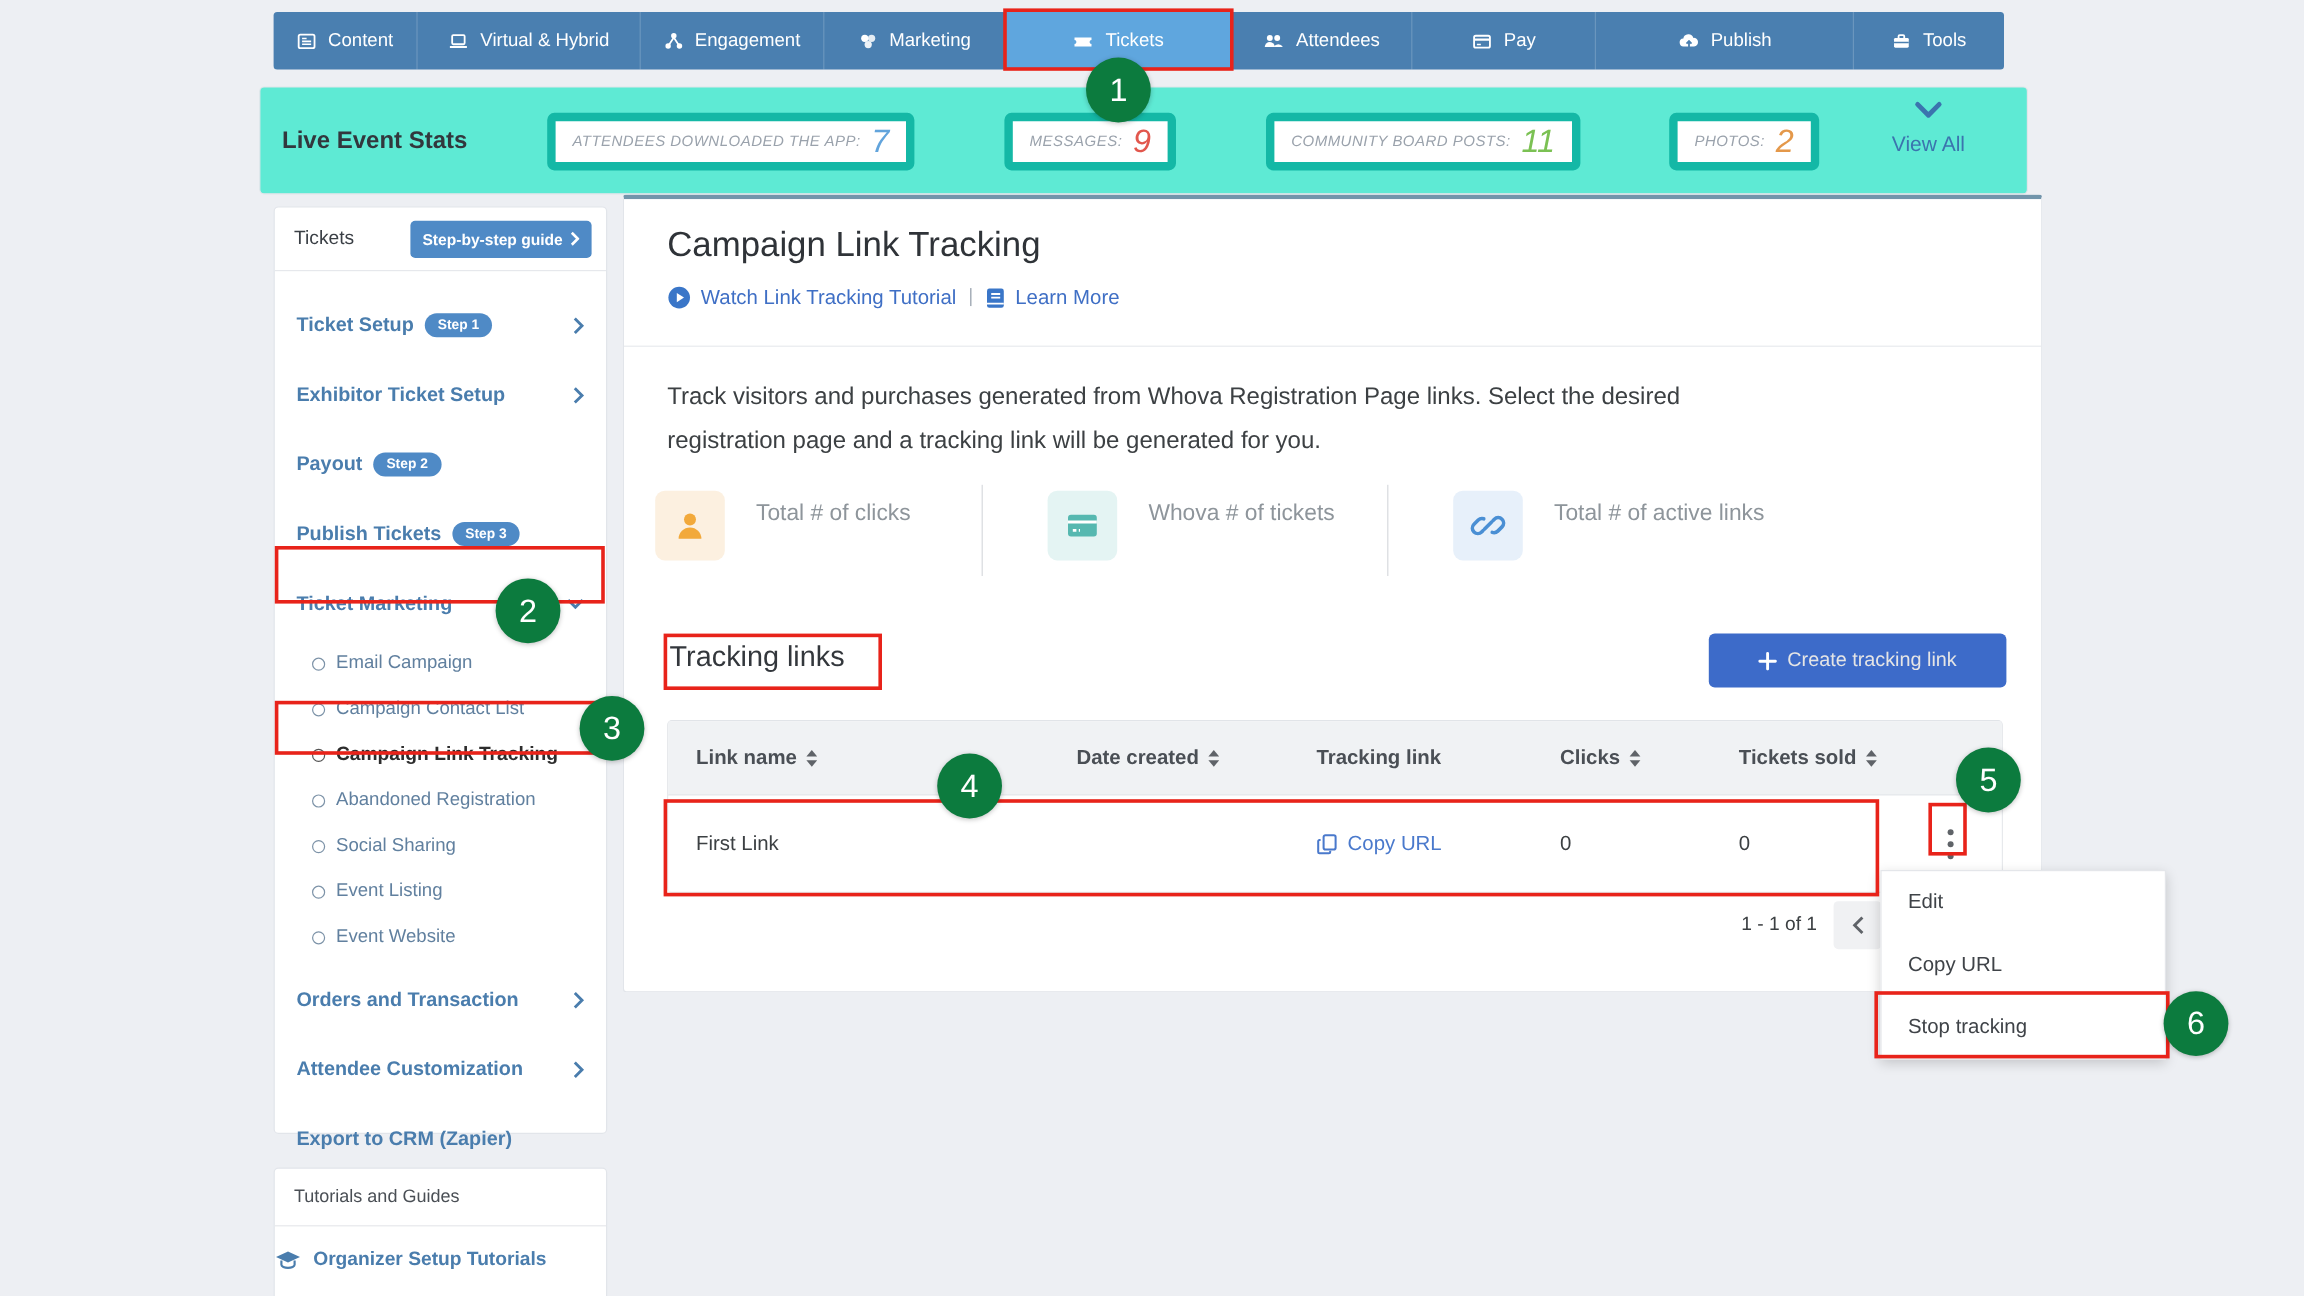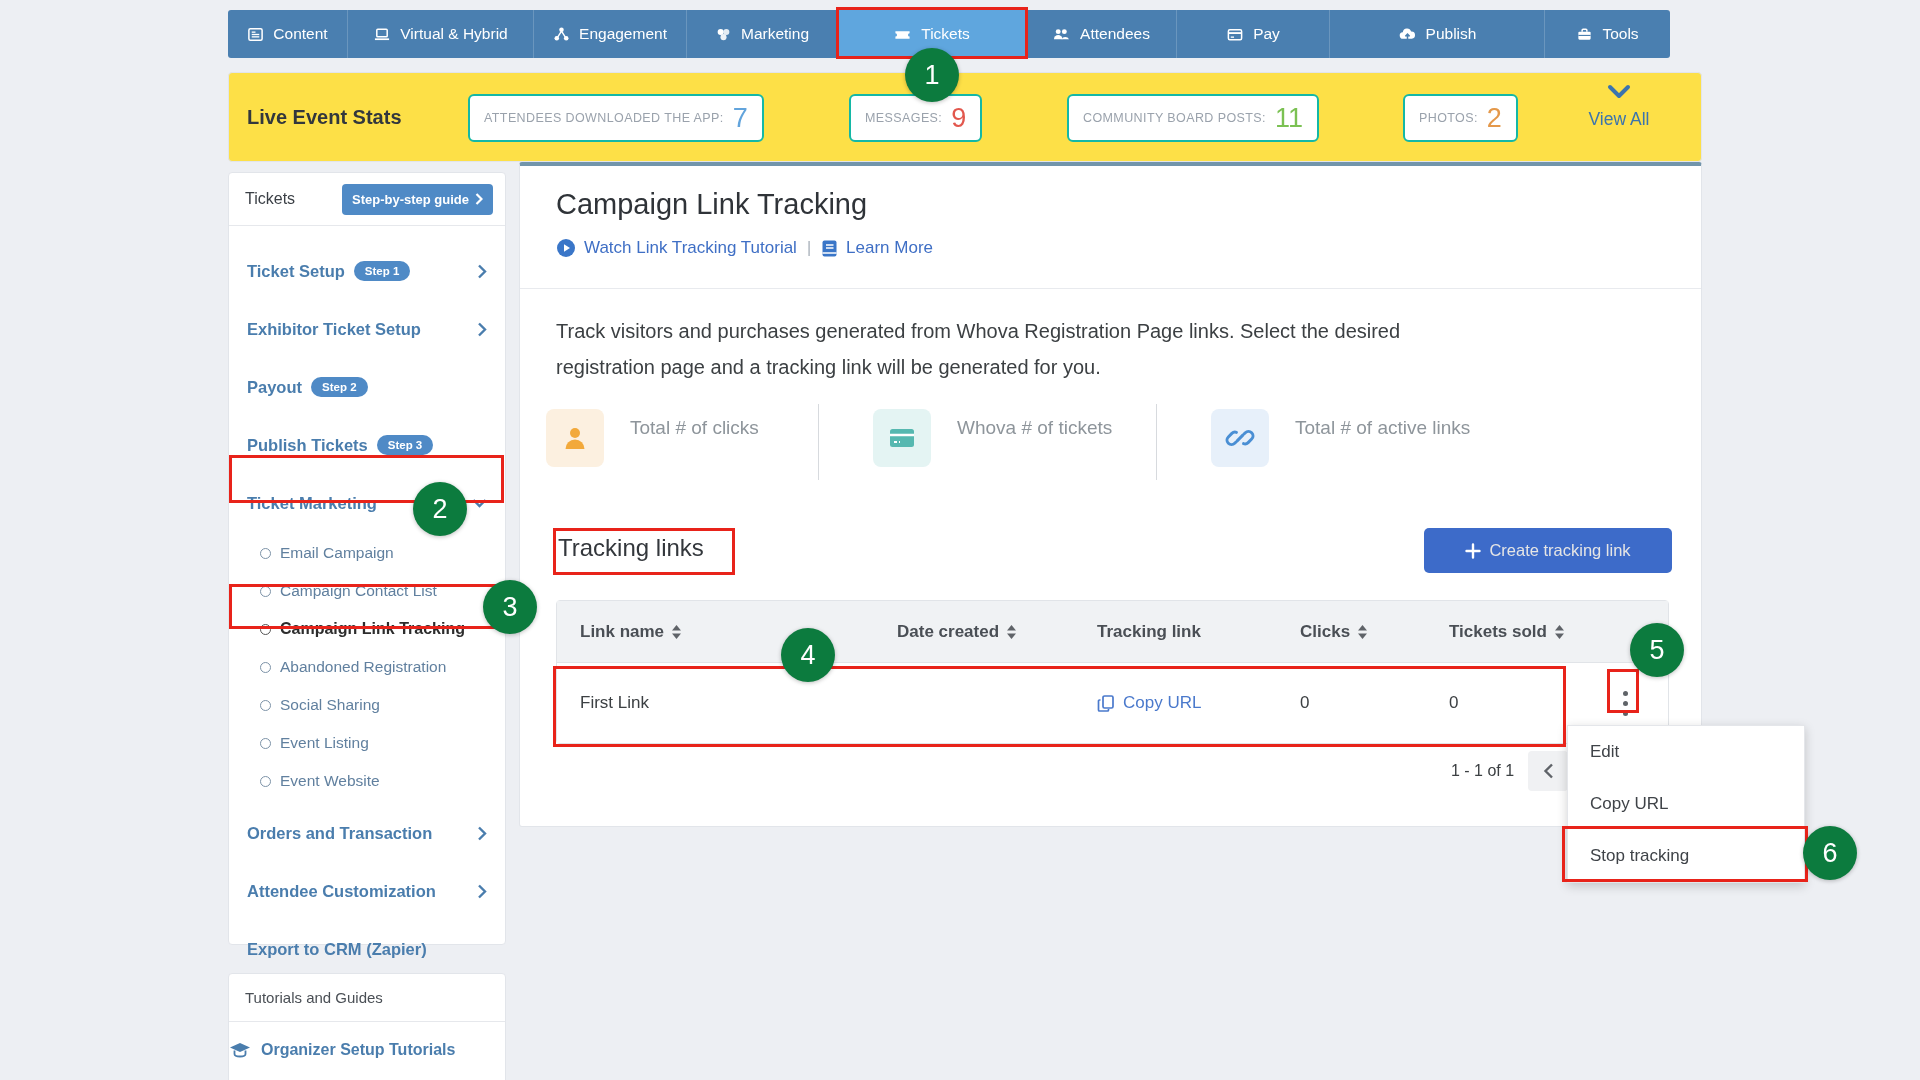--- a/index.html
+++ b/index.html
@@ -9,23 +9,23 @@
 
   
   .nav { position:absolute; left:228px; top:10px; height:48px; display:flex; background:#4a7fb0; border-radius:3px; }
   .nav-tab { display:flex; align-items:center; justify-content:center; gap:9px; color:#fff; font-size:15.5px; border-right:1px solid rgba(255,255,255,.18); cursor:pointer; }
   .nav-tab:last-child { border-right:none; }
   .nav-tab.active { background:#5fa6de; }
   .nav-tab svg { flex:0 0 auto; }
   .t0{width:120px}.t1{width:186px}.t2{width:153px}.t3{width:151px}.t4{width:188px}.t5{width:151px}.t6{width:153px}.t7{width:215px}.t8{width:125px}
 
   
-  .statsbar { position:absolute; left:228px; top:72px; width:1474px; height:90px; background:#fde047; border:1px solid #e2e5ea; border-radius:4px; }
+  .statsbar { position:absolute; left:216px; top:72px; width:1474px; height:90px; background:#5eead4; border:1px solid #e2e5ea; border-radius:4px; }
   .stats-title { position:absolute; left:18px; top:33px; font-size:20px; font-weight:bold; color:#32373d; }
-  .statbox { position:absolute; top:21px; height:48px; display:flex; align-items:center; border:2px solid #14b8a6; border-radius:6px; padding:3px 14px; background:#fff; }
+  .statbox { position:absolute; top:21px; height:48px; display:flex; align-items:center; border:7px solid #14b8a6; border-radius:6px; padding:3px 14px; background:#fff;font-style:italic; }
   .statbox .lbl { font-size:12.5px; color:#9aa2ac; letter-spacing:.4px; white-space:nowrap; }
   .statbox .val { font-size:27px; margin-left:9px; font-weight:400; }
   .sb1{left:239px;} .sb2{left:620px;} .sb3{left:838px;} .sb4{left:1174px;}
   .viewall { position:absolute; left:1340px; top:8px; width:100px; text-align:center; color:#3b74ae; cursor:pointer; }
   .viewall .va-txt { font-size:17.5px; margin-top:2px; }
 
   
   .sidebar { position:absolute; left:228px; top:172px; width:278px; height:773px; background:#fff; border:1px solid #e2e5ea; border-radius:4px; }
   .sb-head { height:53px; display:flex; align-items:center; justify-content:space-between; padding:0 12px 0 16px; border-bottom:1px solid #e6e8ec; }
   .sb-head-title { font-size:16px; color:#3a3f45; }

